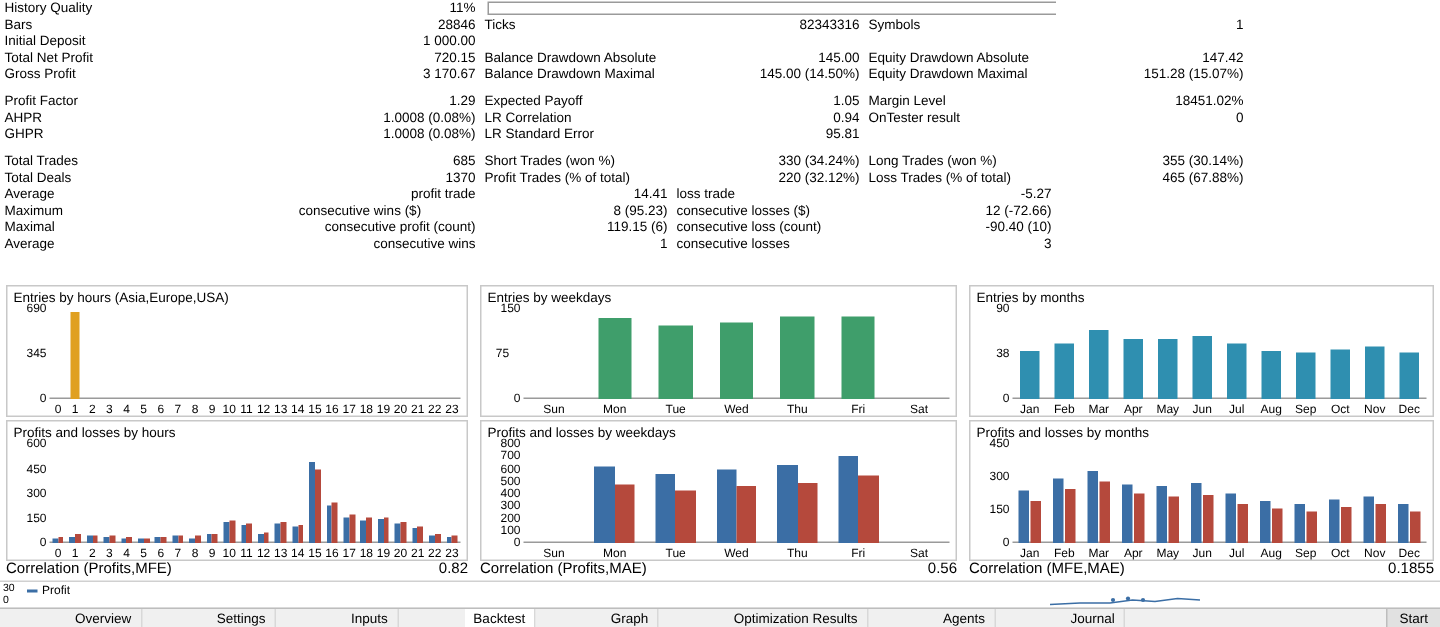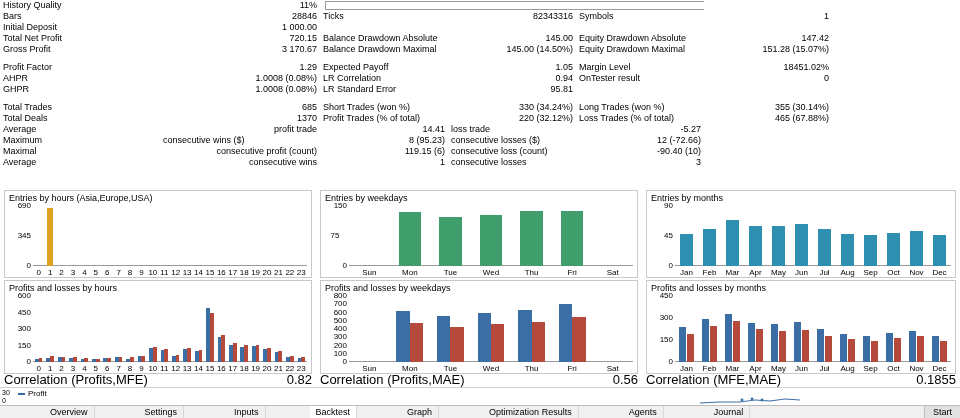--- a/index.html
+++ b/index.html
@@ -54,21 +54,21 @@
   }
   .plot { position: absolute; }
   .axis-line { position: absolute; background: #9a9a9a; }
   .ytick { position: absolute; font-size: 8px; color: #000; text-align: right; width: 24px; }
   .xtick { position: absolute; font-size: 8px; color: #000; text-align: center; }
   .bar { position: absolute; bottom: 0; }
 
   
   .corr {
     position: absolute; left: 0; top: 374px; width: 760px; height: 14px;
-    font-size: 13px;
+    font-size: 10px;
   }
   .corr-item { position: absolute; height: 12px; line-height: 12px; }
   .corr-lbl { position: absolute; left: 0; }
   .corr-val { position: absolute; text-align: right; }
 
   
   .mini {
     position: absolute; left: 0; top: 387px; width: 960px; height: 18px;
     border-top: 1px solid #d0d0d0;
     background: #ffffff;
@@ -195,21 +195,21 @@
             <td class="lbl c1">Average</td>
             <td class="lbl c2" style="text-align: right;">profit trade</td>
             <td class="val" style="width: 0px;">14.41</td>
             <td class="lbl c3">loss trade</td>
             <td class="val c4">-5.27</td>
             <td class="lbl c5"></td>
             <td class="val c6"></td>
           </tr>
           <tr>
             <td class="lbl c1">Maximum</td>
-            <td class="lbl c2" style="text-align: left;">consecutive wins ($)</td>
+            <td class="lbl c2" style="text-align: center;">consecutive wins ($)</td>
             <td class="val" style="width: 0px;">8 (95.23)</td>
             <td class="lbl c3">consecutive losses ($)</td>
             <td class="val c4">12 (-72.66)</td>
             <td class="lbl c5"></td>
             <td class="val c6"></td>
           </tr>
           <tr>
             <td class="lbl c1">Maximal</td>
             <td class="lbl c2" style="text-align: right;">consecutive profit (count)</td>
             <td class="val" style="width: 0px;">119.15 (6)</td>
@@ -285,21 +285,21 @@
           <div class="xtick" style="left: 162.286px; width: 40.5714px; top: 62px;">Thu</div>
           <div class="xtick" style="left: 202.857px; width: 40.5714px; top: 62px;">Fri</div>
           <div class="xtick" style="left: 243.429px; width: 40.5714px; top: 62px;">Sat</div>
         </div>
       </div>
       <div class="chart-box" style="left: 646px; top: 0px; width: 310px; height: 88px;">
         <div class="chart-title">Entries by months</div>
         <div class="plot" style="left: 28px; top: 15px; width: 276px; height: 60px;">
           <div class="axis-line" style="left: 0px; bottom: 0px; width: 276px; height: 1px;"></div>
           <div class="ytick" style="left: -26px; top: -5px;">90</div>
-          <div class="ytick" style="left: -26px; top: 25px;">45</div>
+          <div class="ytick" style="left: -26px; top: 25px;">38</div>
           <div class="ytick" style="left: -26px; top: 55px;">0</div>
           <div class="bar" style="left: 5.175px; width: 12.65px; height: 32.2222px; background: rgb(47, 143, 176);"></div>
           <div class="bar" style="left: 28.175px; width: 12.65px; height: 37.3778px; background: rgb(47, 143, 176);"></div>
           <div class="bar" style="left: 51.175px; width: 12.65px; height: 46.4px; background: rgb(47, 143, 176);"></div>
           <div class="bar" style="left: 74.175px; width: 12.65px; height: 39.9556px; background: rgb(47, 143, 176);"></div>
           <div class="bar" style="left: 97.175px; width: 12.65px; height: 39.9556px; background: rgb(47, 143, 176);"></div>
           <div class="bar" style="left: 120.175px; width: 12.65px; height: 41.8889px; background: rgb(47, 143, 176);"></div>
           <div class="bar" style="left: 143.175px; width: 12.65px; height: 37.3778px; background: rgb(47, 143, 176);"></div>
           <div class="bar" style="left: 166.175px; width: 12.65px; height: 32.2222px; background: rgb(47, 143, 176);"></div>
           <div class="bar" style="left: 189.175px; width: 12.65px; height: 30.9333px; background: rgb(47, 143, 176);"></div>

